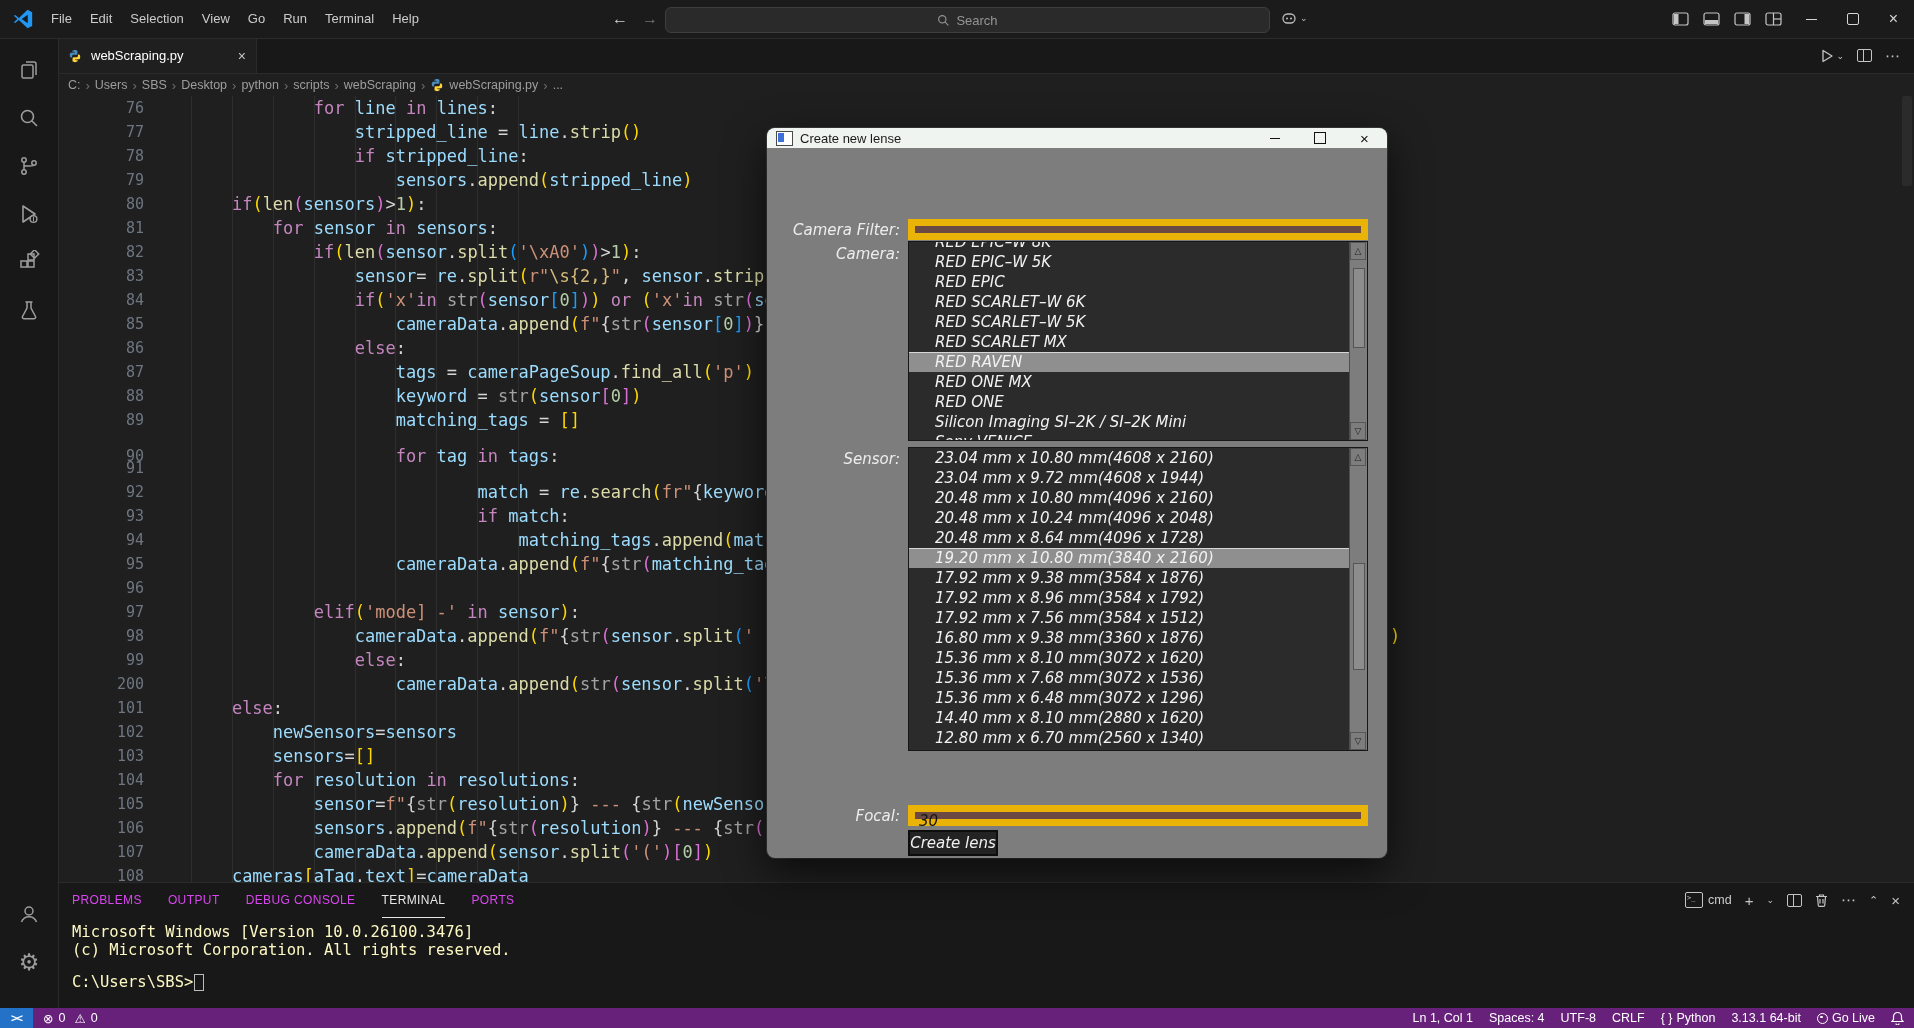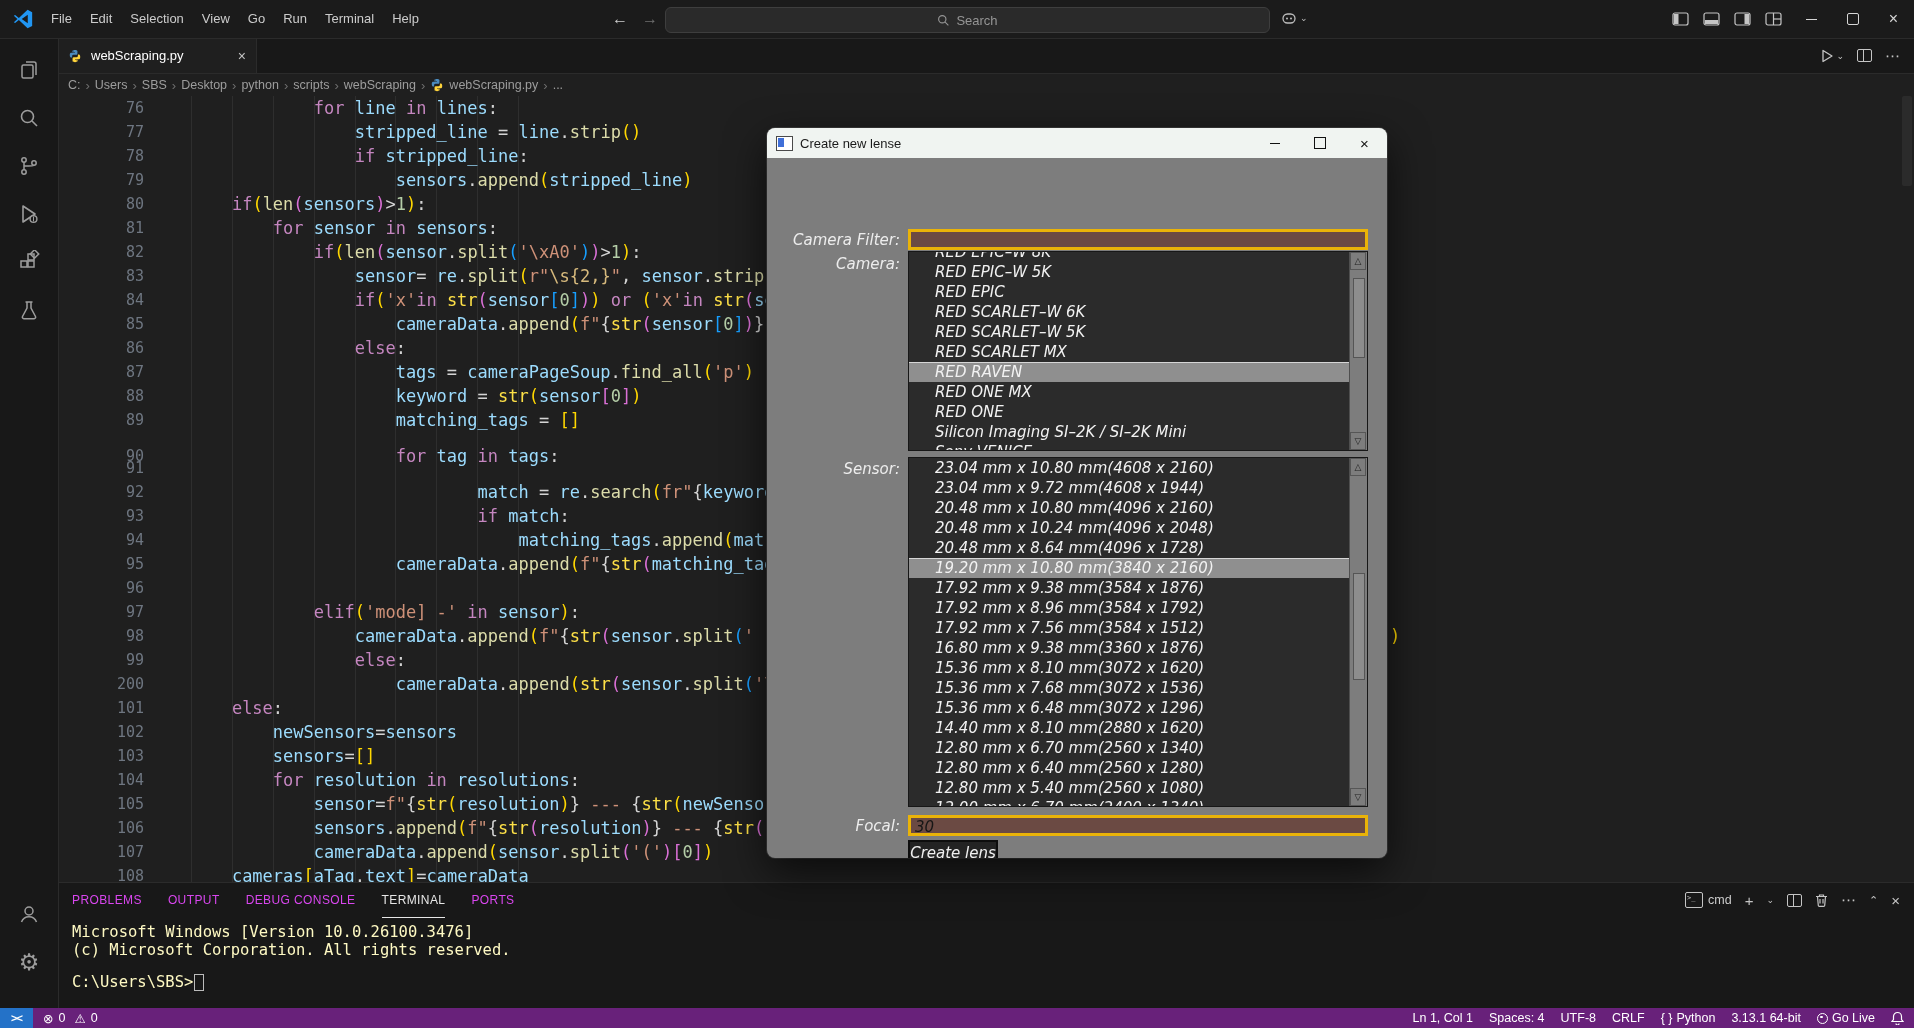--- a/index.html
+++ b/index.html
@@ -47,21 +47,21 @@
   .bc-sep{color:#6e6e6e;font-size:13px;margin:0 2px;}
   .bc-item{white-space:nowrap;}
   .bc-py{width:14px;height:14px;margin-right:2px;}
   
   .editor{position:absolute;left:58px;top:96px;width:1856px;height:786px;background:#1f1f1f;z-index:1;}
   .indent-guide{position:absolute;top:0;width:1px;height:786px;background:#2e2e2e;}
   .code-line{position:absolute;left:0;height:24px;width:100%;}
   .line-num{position:absolute;left:50px;width:36px;text-align:right;color:#6e7681;
             font:15px "DejaVu Sans Mono",monospace;line-height:24px;}
   .line-text{position:absolute;left:92px;white-space:pre;font:17px "DejaVu Sans Mono",monospace;line-height:24px;color:#d4d4d4;}
-  .tk-k{color:#c586c0}.tk-v{color:#9cdcfe}.tk-f{color:#dcdcaa}.tk-t{color:#fde047}
+  .tk-k{color:#c586c0}.tk-v{color:#9cdcfe}.tk-f{color:#dcdcaa}.tk-t{color:#a3a3a3}
   .tk-s{color:#ce9178}.tk-n{color:#b5cea8}.tk-o{color:#d4d4d4}.tk-e{color:#d7ba7d}
   .tk-b1{color:#ffd700}.tk-b2{color:#da70d6}.tk-b3{color:#179fff}
   .code-frag{position:absolute;font:17px "DejaVu Sans Mono",monospace;line-height:24px;z-index:2;}
   .ed-scrollbar{position:absolute;right:2px;top:0;width:10px;height:90px;background:#3a3a3a;opacity:.45;border-radius:2px;}
   
   .panel{position:absolute;left:58px;top:882px;width:1856px;height:126px;background:#181818;
          border-top:1px solid #2b2b2b;z-index:3;}
   .panel-tabs{display:flex;align-items:center;height:34px;padding-left:14px;gap:26px;}
   .panel-tab{color:#d946ef;font-size:12px;letter-spacing:.4px;height:34px;line-height:34px;}
   .panel-tab.active{color:#e7e7e7;border-bottom:1px solid #e7e7e7;}
@@ -79,32 +79,32 @@
   .remote-box{width:33px;height:20px;background:#2472c8;display:flex;align-items:center;justify-content:center;
               font-weight:bold;letter-spacing:-1px;font-size:11px;}
   .sb-left{display:flex;align-items:center;gap:5px;margin-left:10px;}
   .sb-right{position:absolute;right:10px;display:flex;align-items:center;gap:16px;}
   .status-item{display:flex;align-items:center;gap:4px;white-space:nowrap;}
   .ic-broadcast{width:9px;height:9px;border:1.5px solid #fff;border-radius:50%;position:relative;display:inline-block;}
   .ic-broadcast::after{content:"";position:absolute;left:2.2px;top:2.2px;width:2.5px;height:2.5px;background:#fff;border-radius:50%;}
   
   .dialog{position:absolute;left:767px;top:128px;width:620px;height:730px;z-index:10;border-radius:8px;
           overflow:hidden;box-shadow:0 14px 40px rgba(0,0,0,.65),0 0 0 1px #3c3c3c;background:#7d7d7d;}
-  .dlg-titlebar{height:30px;background:#f0f4f1;display:flex;align-items:center;}
+  .dlg-titlebar{height:20px;background:#f0f4f1;display:flex;align-items:center;}
   .dlg-title{font-size:13px;color:#1a1a1a;margin-left:7px;flex:1;}
   .dlg-appicon{width:15px;height:13px;margin-left:9px;border:1px solid #4a4a4a;background:#fff;position:relative;}
   .dlg-appicon::after{content:"";position:absolute;left:1px;top:1px;width:6px;height:9px;background:#3f6fd8;}
   .dlg-btn{width:45px;height:30px;display:flex;align-items:center;justify-content:center;color:#111;}
   .dlg-min{width:10px;height:1px;background:#111;}
   .dlg-max{width:10px;height:10px;border:1px solid #111;}
   .dlg-x{font-size:15px;line-height:15px;}
   .dlg-body{position:relative;width:100%;height:700px;font-family:"DejaVu Sans",sans-serif;font-style:italic;}
   .dlg-label{position:absolute;left:0;width:133px;text-align:right;color:#ededed;font-size:15px;}
   .dlg-entry{position:absolute;left:141px;width:460px;height:21px;background:#6b4a43;
-             border:3px solid #eab308;box-sizing:border-box;color:#161616;font-size:15px;
+             border:7px solid #eab308;box-sizing:border-box;color:#161616;font-size:15px;
              font-style:italic;padding:0 4px;line-height:19px;}
   .listbox{position:absolute;left:141px;width:460px;background:#2b2b2b;border:1px solid #171717;
            box-sizing:border-box;overflow:hidden;}
   .lb-rows{position:absolute;left:0;top:0;right:17px;}
   .lb-row{height:20px;line-height:20px;padding-left:26px;color:#f2f2f2;font-size:15px;white-space:nowrap;}
   .lb-row.sel{background:#8f8f8f;box-shadow:inset 0 1px 0 #d6d6d6;}
   .scrollcol{position:absolute;right:0;top:0;width:17px;height:100%;background:#7d7d7d;border-left:1px solid #4f4f4f;}
   .sc-arrow{position:absolute;left:0;width:16px;height:18px;border:1px solid #565656;box-sizing:border-box;
             display:flex;align-items:center;justify-content:center;font-size:9px;color:#1e1e1e;font-style:normal;}
   .sc-up{top:0;} .sc-down{bottom:0;}
@@ -529,21 +529,21 @@
           <div class="lb-row">Sony VENICE</div>
         </div>
       <div class="scrollcol">
         <div class="sc-arrow sc-up">△</div>
         <div class="sc-thumb" style="top:26px;height:78px;"></div>
         <div class="sc-arrow sc-down">▽</div>
       </div>
     </div>
 
     <div class="dlg-label" style="top:302px;">Sensor:</div>
-    <div class="listbox" style="top:299px;height:350px;">
+    <div class="listbox" style="top:299px;height:304px;">
       <div class="lb-rows" id="sensor-rows">
           <div class="lb-row">23.04 mm x 10.80 mm(4608 x 2160)</div>
           <div class="lb-row">23.04 mm x 9.72 mm(4608 x 1944)</div>
           <div class="lb-row">20.48 mm x 10.80 mm(4096 x 2160)</div>
           <div class="lb-row">20.48 mm x 10.24 mm(4096 x 2048)</div>
           <div class="lb-row">20.48 mm x 8.64 mm(4096 x 1728)</div>
           <div class="lb-row sel">19.20 mm x 10.80 mm(3840 x 2160)</div>
           <div class="lb-row">17.92 mm x 9.38 mm(3584 x 1876)</div>
           <div class="lb-row">17.92 mm x 8.96 mm(3584 x 1792)</div>
           <div class="lb-row">17.92 mm x 7.56 mm(3584 x 1512)</div>

